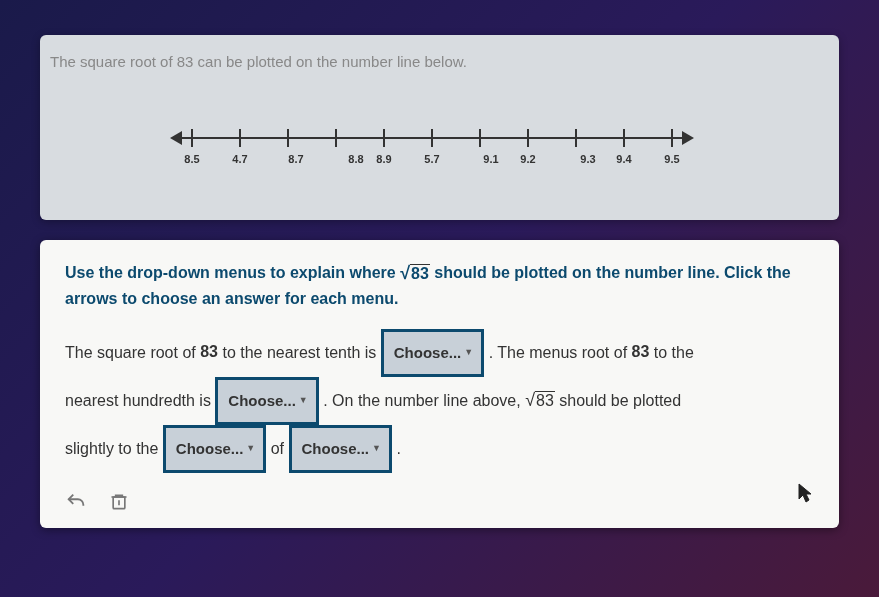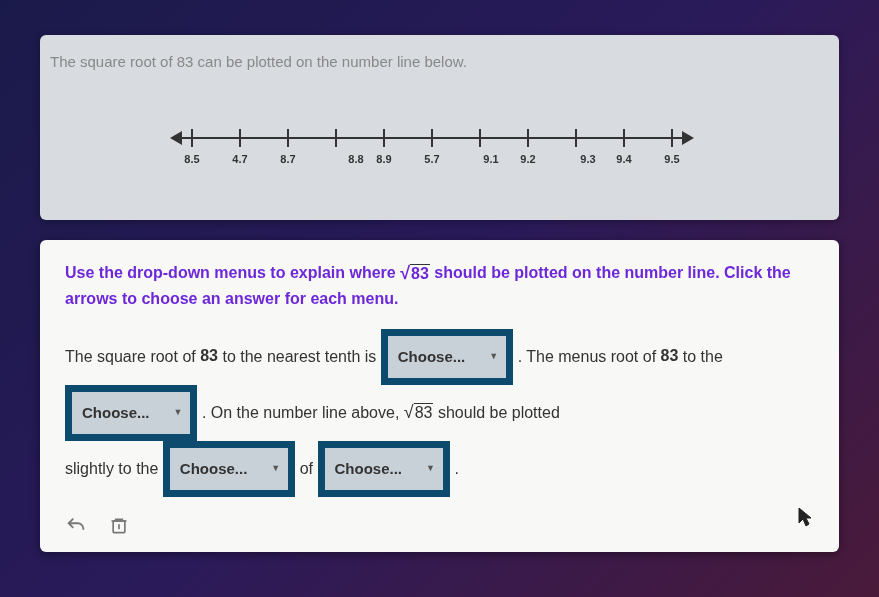--- a/index.html
+++ b/index.html
@@ -67,21 +67,21 @@
     color: #333;
   }
   .bottom-panel {
     background: #f8f8f6;
     border-radius: 6px;
     padding: 20px 25px 15px 25px;
     box-shadow: 0 2px 10px rgba(0,0,0,0.4);
     position: relative;
   }
   .instruction {
-    color: #6d28d9;
+    color: #0c4a6e;
     font-size: 16px;
     font-weight: bold;
     line-height: 1.5;
     margin-bottom: 18px;
   }
   .fillin {
     color: #333;
     font-size: 16px;
     line-height: 2.4;
   }
@@ -92,28 +92,28 @@
   }
   .sqrt .radical { font-size: 18px; }
   .sqrt .radicand {
     border-top: 1.5px solid #333;
     padding: 0 1px;
   }
   .dropdown {
     display: inline-flex;
     align-items: center;
     background: #c8d0d8;
-    border: 7px solid #0c4a6e;
+    border: 3px solid #0c4a6e;
     padding: 3px 8px 3px 10px;
     font-size: 15px;
     font-weight: bold;
     color: #333;
     vertical-align: middle;
     cursor: pointer;
-    gap: 24px;
+    gap: 3px;
   }
   .dropdown .caret {
     font-size: 9px;
     color: #555;
   }
   .bnum { font-weight: bold; }
   .footer-icons {
     margin-top: 18px;
     display: flex;
     gap: 22px;
@@ -140,21 +140,21 @@
   <div class="numline-wrap">
     <div class="numline" id="numline">
       <div class="numline-axis"></div>
       <div class="numline-arrow-l"></div>
       <div class="numline-arrow-r"></div>
     <div class="tick" style="left: 19px;"></div>
         <div class="tick-label" style="left: 20px;">8.5</div>
         <div class="tick" style="left: 67px;"></div>
         <div class="tick-label" style="left: 68px;">4.7</div>
         <div class="tick" style="left: 115px;"></div>
-        <div class="tick-label" style="left: 116px;">8.7</div>
+        <div class="tick-label" style="left: 124px;">8.7</div>
         <div class="tick" style="left: 163px;"></div>
         <div class="tick-label" style="left: 164px; margin-left: 20px;">8.8</div>
         <div class="tick" style="left: 211px;"></div>
         <div class="tick-label" style="left: 212px;">8.9</div>
         <div class="tick" style="left: 259px;"></div>
         <div class="tick-label" style="left: 260px;">5.7</div>
         <div class="tick" style="left: 307px;"></div>
         <div class="tick-label" style="left: 319px;">9.1</div>
         <div class="tick" style="left: 355px;"></div>
         <div class="tick-label" style="left: 356px;">9.2</div>
@@ -176,20 +176,21 @@
   <div class="fillin">
     <span class="seg">The square root of </span><span class="bnum">83</span><span class="seg"> to the nearest tenth is </span>
     <span class="dropdown">
         <span>Choose...</span>
         <span class="caret">▼</span>
       </span>
     <span class="seg"> . The menus root of </span><span class="bnum">83</span><span class="seg"> to the</span>
 
     <br>
 
+    <span class="seg">nearest hundredth is </span>
     <span class="dropdown">
         <span>Choose...</span>
         <span class="caret">▼</span>
       </span>
     <span class="seg"> . On the number line above, </span><span class="sqrt"><span class="radical">√</span><span class="radicand">83</span></span><span class="seg"> should be plotted</span>
 
     <br>
 
     <span class="seg">slightly to the </span>
     <span class="dropdown">

